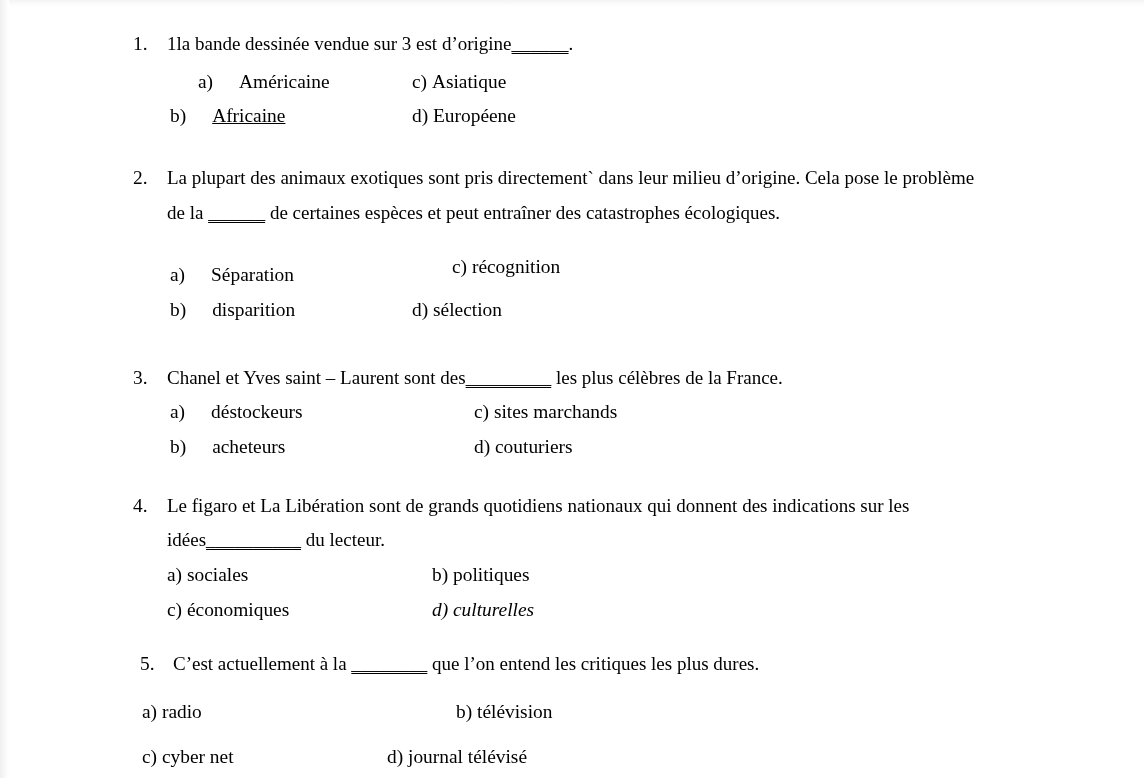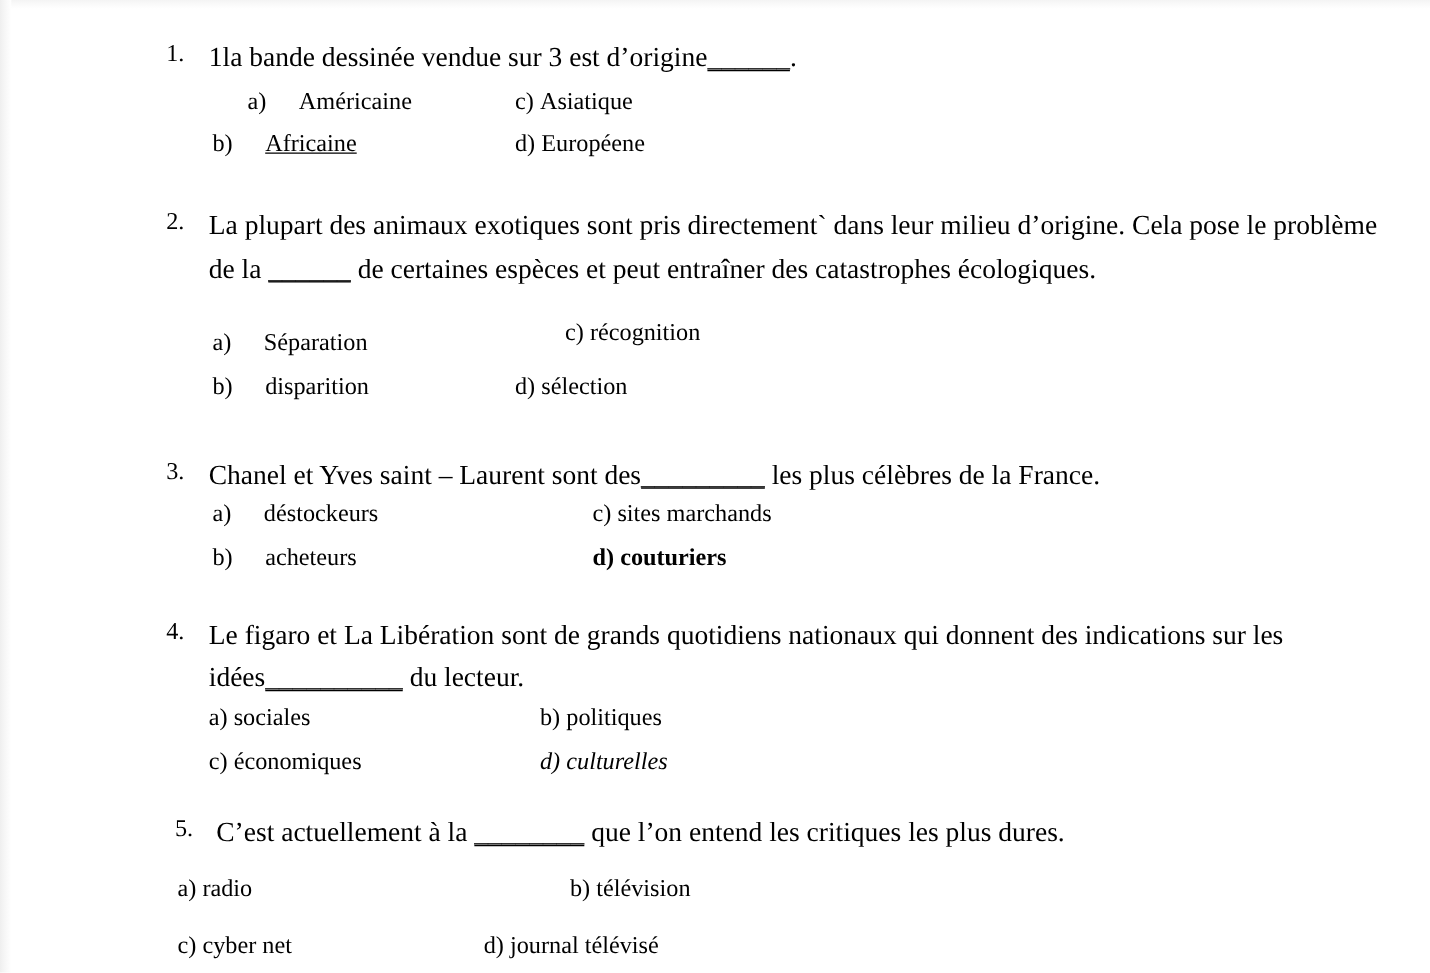--- a/index.html
+++ b/index.html
@@ -67,21 +67,21 @@
     width: 1144px;
   }
 
   .num {
     position: absolute;
     font-size: 19.4px;
   }
 
   .stem {
     position: absolute;
-    font-size: 22px;
+    font-size: 19px;
     white-space: nowrap;
   }
 
   .opt {
     position: absolute;
     font-size: 19.4px;
     white-space: nowrap;
   }
 
   .opt-tag {
@@ -160,21 +160,21 @@
 
     <div class="opt" style="left:170px; top:34px;">
       <span class="opt-tag">a)</span><span class="gap-sm"></span><span>déstockeurs</span>
     </div>
     <div class="opt" style="left:474px; top:34px;">
       <span class="opt-tag">c)</span>&nbsp;<span>sites marchands</span>
     </div>
     <div class="opt" style="left:170px; top:69px;">
       <span class="opt-tag">b)</span><span class="gap-sm"></span><span>acheteurs</span>
     </div>
-    <div class="opt" style="left:474px; top:69px;font-weight:bold;">
+    <div class="opt" style="left:474px; top:69px;">
       <span class="opt-tag">d)</span>&nbsp;<span>couturiers</span>
     </div>
   </div>
 
   <div class="q" style="top:495px;">
     <div class="num" style="left:133px; top:0;">4.</div>
     <div class="stem" style="left:167px; top:0;">
       <span>Le figaro et La Libération sont de grands quotidiens nationaux qui donnent des indications sur les</span>
     </div>
     <div class="stem" style="left:167px; top:34px;">

